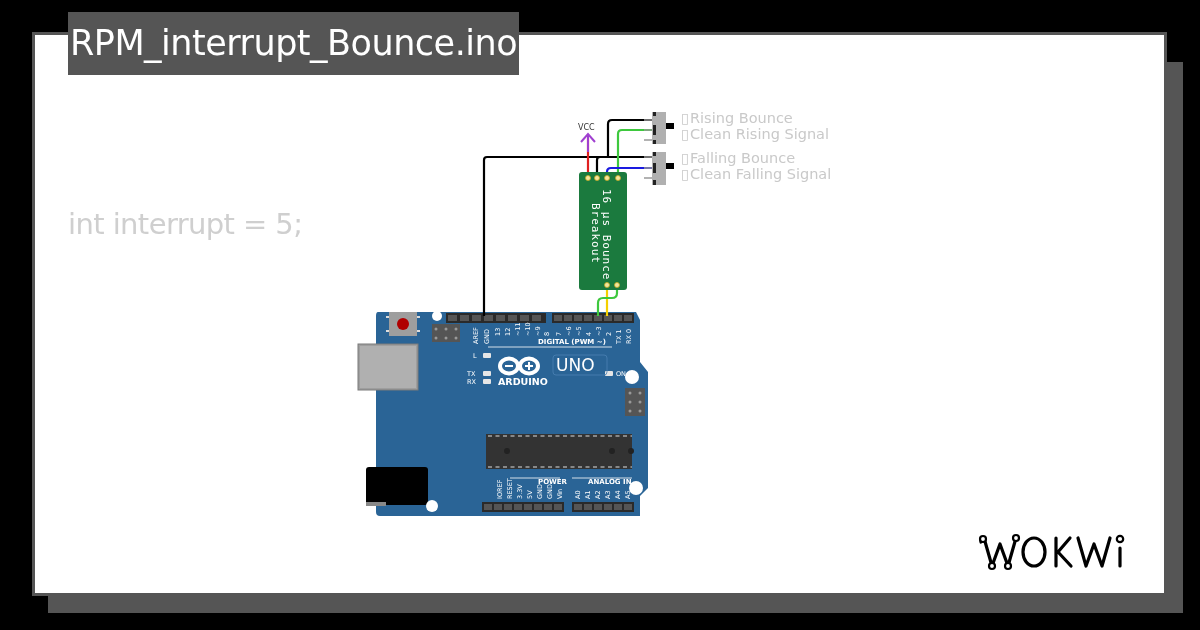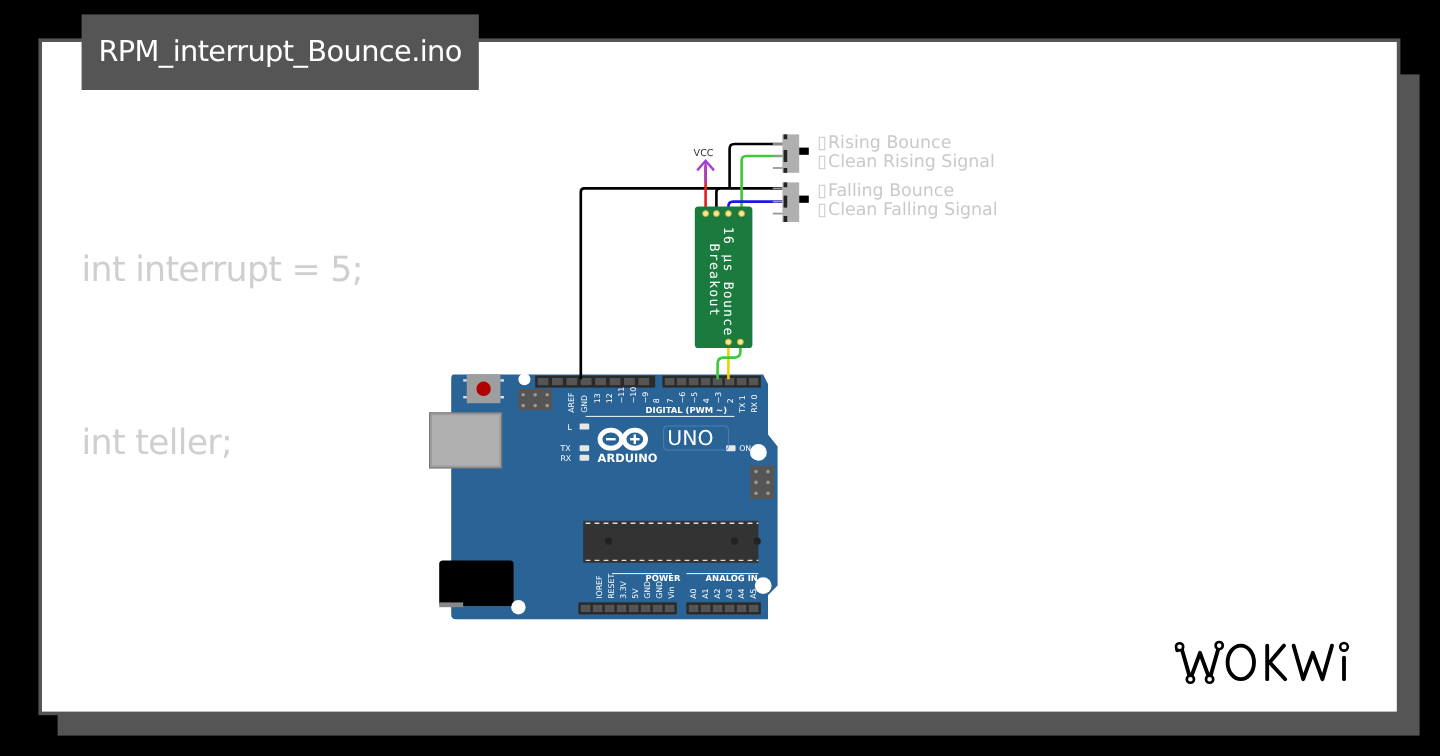--- a/index.html
+++ b/index.html
@@ -1,37 +1,36 @@
 <!DOCTYPE html>
 <html><head>
 <meta charset="utf-8">
 <style>
   html, body { margin:0; padding:0; }
   body { width:1200px; height:630px; background:#000; position:relative; overflow:hidden; font-family:"Liberation Sans", sans-serif; }
   .shadow { position:absolute; left:48px; top:62px; width:1135px; height:551px; background:#555; }
   .card { position:absolute; left:32px; top:32px; width:1135px; height:564px; background:#555; }
   .card-inner { position:absolute; left:3px; top:3px; right:3px; bottom:3px; background:#fff; overflow:hidden; }
-  .title-tag { position:absolute; left:68px; top:12px; height:63px; padding:0 14px; background:#555; color:#fff; font-family:"DejaVu Sans", sans-serif; font-size:24px; line-height:63px; letter-spacing:-0.5px; }
+  .title-tag { position:absolute; left:68px; top:12px; height:63px; padding:0 2px; background:#555; color:#fff; font-family:"DejaVu Sans", sans-serif; font-size:35px; line-height:63px; letter-spacing:-0.5px; }
   .code { position:absolute; left:68px; top:103px; font-family:"DejaVu Sans", sans-serif; font-size:29px; color:#cfcfcf; line-height:48.3px; white-space:pre; letter-spacing:-0.6px; }
   .code div { height:48.3px; }
   .circuit { position:absolute; left:0; top:0; width:1200px; height:630px; }
   .label-text { font-family:"DejaVu Sans", sans-serif; font-size:14.5px; fill:#c9c9c9; }
   .wokwi { position:absolute; left:978px; top:528px; }
 </style>
 </head>
 <body>
 
 <div class="shadow"></div>
 <div class="card">
   <div class="card-inner"></div>
 </div>
 
 <div class="code">
   <div>int interrupt = 5;</div>
-  <div>int teller;</div>
   <div></div>
   
   
   
   
   
   
   
 </div>
 

